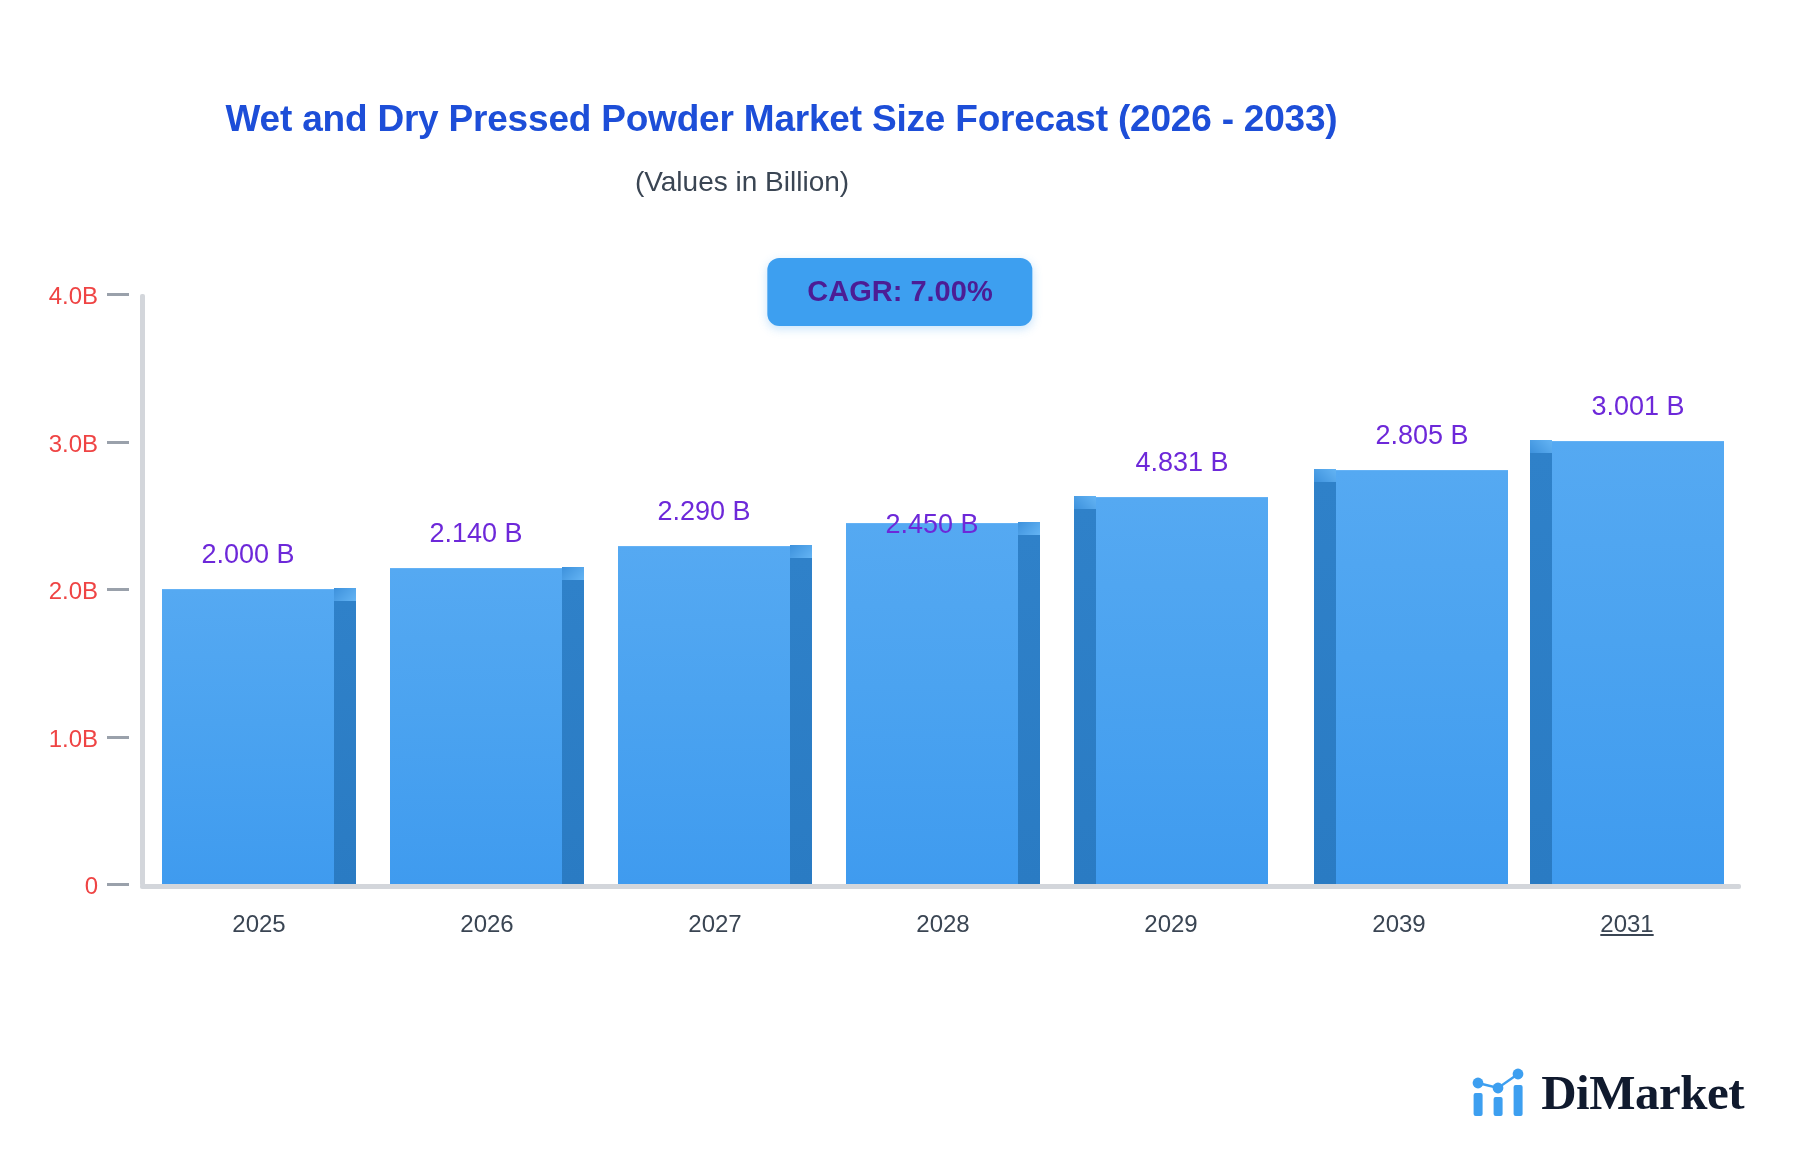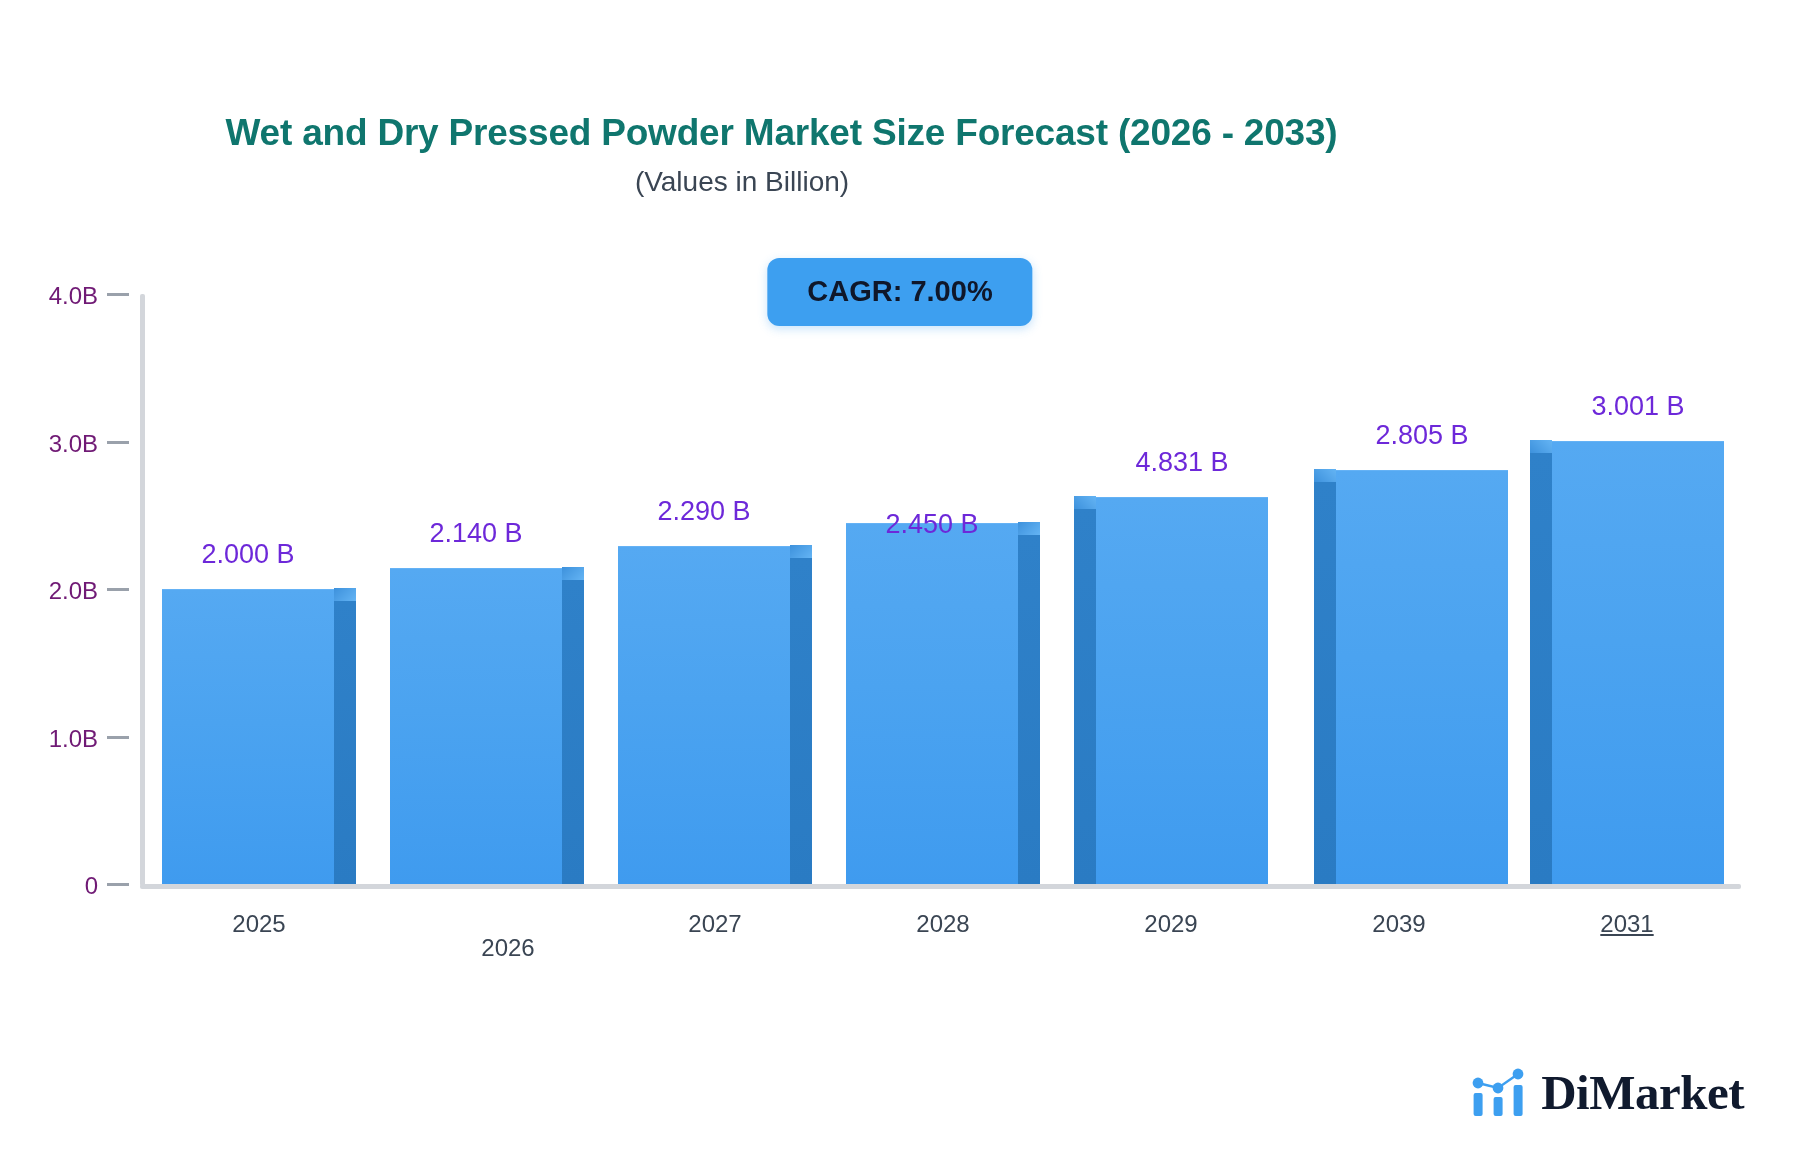--- a/index.html
+++ b/index.html
@@ -14,27 +14,27 @@
   .page {
     position: relative;
     width: 1800px;
     height: 1156px;
     background: #ffffff;
   }
 
   
   .chart-title {
     position: absolute;
-    top: 112px;
+    top: 98px;
     left: 0;
     width: 1563px;
     text-align: center;
     font-size: 37px;
     font-weight: bold;
-    color: #0f766e;
+    color: #1d4ed8;
     letter-spacing: -0.2px;
     white-space: nowrap;
   }
   .chart-subtitle {
     position: absolute;
     top: 166px;
     left: 0;
     width: 1484px;
     text-align: center;
     font-size: 28px;
@@ -42,21 +42,21 @@
     color: #3a4553;
   }
 
   
   .cagr-badge {
     position: absolute;
     top: 258px;
     left: 50%;
     transform: translateX(-50%);
     background: #3d9ff0;
-    color: #0f172a;
+    color: #4c1d95;
     font-size: 29px;
     font-weight: bold;
     padding: 17px 40px 18px 40px;
     border-radius: 12px;
     box-shadow: 0 3px 10px rgba(61,159,240,0.28);
     white-space: nowrap;
   }
 
   
   .plot {
@@ -90,21 +90,21 @@
     position: absolute;
     left: 0;
     width: 140px;
     height: 20px;
   }
   .y-tick .lbl {
     position: absolute;
     right: 42px;
     top: -2px;
     font-size: 24px;
-    color: #701a75;
+    color: #ef4444;
     text-align: right;
     white-space: nowrap;
   }
   .y-tick .dash {
     position: absolute;
     right: 11px;
     top: 9px;
     width: 22px;
     height: 3px;
     background: #9aa1ab;
@@ -248,21 +248,21 @@
         </div>
         <div class="bar-slot" style="left: 0px; width: 1596px;">
           <div class="bar-side" style="width: 22px; height: 430.547px; bottom: 0px; left: 1385px;"></div>
           <div class="bar-top" style="width: 22px; height: 13.2px; bottom: 430.547px; left: 1385px; background: linear-gradient(45deg, rgb(61, 145, 220), rgb(100, 180, 244));"></div>
           <div class="bar-face" style="left: 1407px; width: 172px; height: 442.647px; top: 147.352px; bottom: 0px;"></div>
           <div class="bar-value" style="left: 1363px; top: 97.3525px;">3.001 B</div>
         </div>
       </div>
     <div id="xlabels">
         <div class="x-label" style="left: 149px;">2025</div>
-        <div class="x-label" style="left: 398px; margin-top: 24px;">2026</div>
+        <div class="x-label" style="left: 377px;">2026</div>
         <div class="x-label" style="left: 605px;">2027</div>
         <div class="x-label" style="left: 833px;">2028</div>
         <div class="x-label" style="left: 1061px;">2029</div>
         <div class="x-label" style="left: 1289px;">2039</div>
         <div class="x-label" style="left: 1517px; text-decoration: underline;">2031</div>
       </div>
   </div>
 
   <div class="logo">
     <svg width="56" height="52" viewBox="0 0 56 52">

